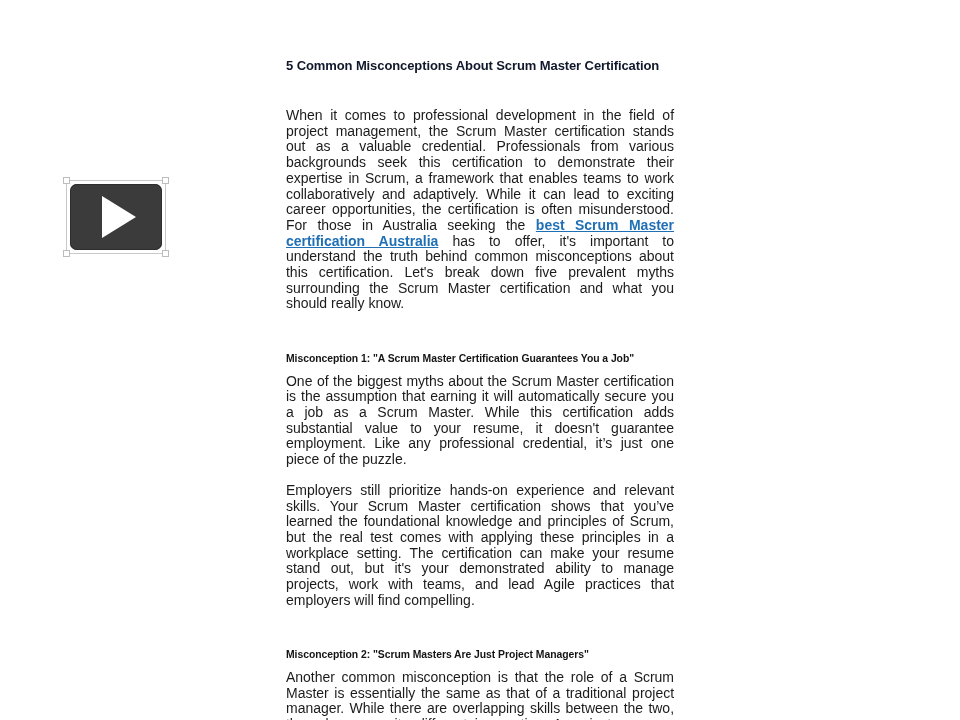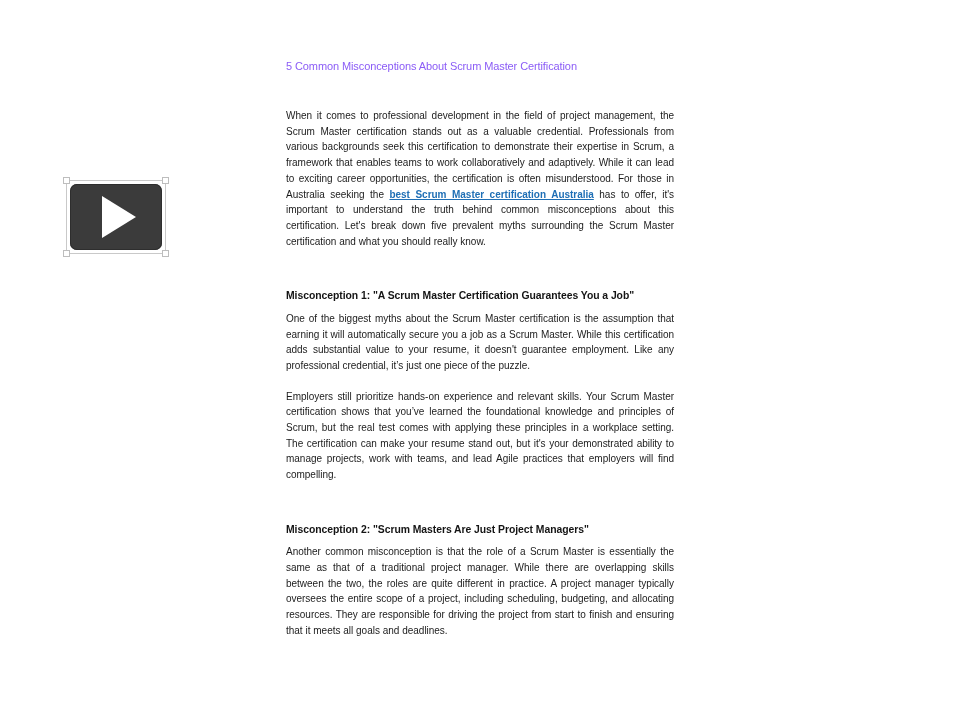--- a/index.html
+++ b/index.html
@@ -69,39 +69,39 @@
 
   
   #article {
     position: absolute;
     left: 286px;
     top: 58px;
     width: 388px;
   }
 
   .doc-title {
-    font-size: 11px;
-    font-weight: normal;
-    color: #8b5cf6;
+    font-size: 13px;
+    font-weight: bold;
+    color: #0f172a;
     letter-spacing: -0.1px;
     line-height: 16px;
     margin: 0 0 0 0;
   }
 
   .section-heading {
     font-size: 10.4px;
     font-weight: bold;
     color: #141414;
     line-height: 15.5px;
     letter-spacing: -0.05px;
     margin: 0;
   }
 
   .body-par {
-    font-size: 10px;
+    font-size: 14px;
     color: #1b1b1b;
     line-height: 15.7px;
     text-align: justify;
     letter-spacing: -0.02px;
     margin: 0;
     word-spacing: 0.1px;
   }
 
   .body-par a,
   .inline-link {

